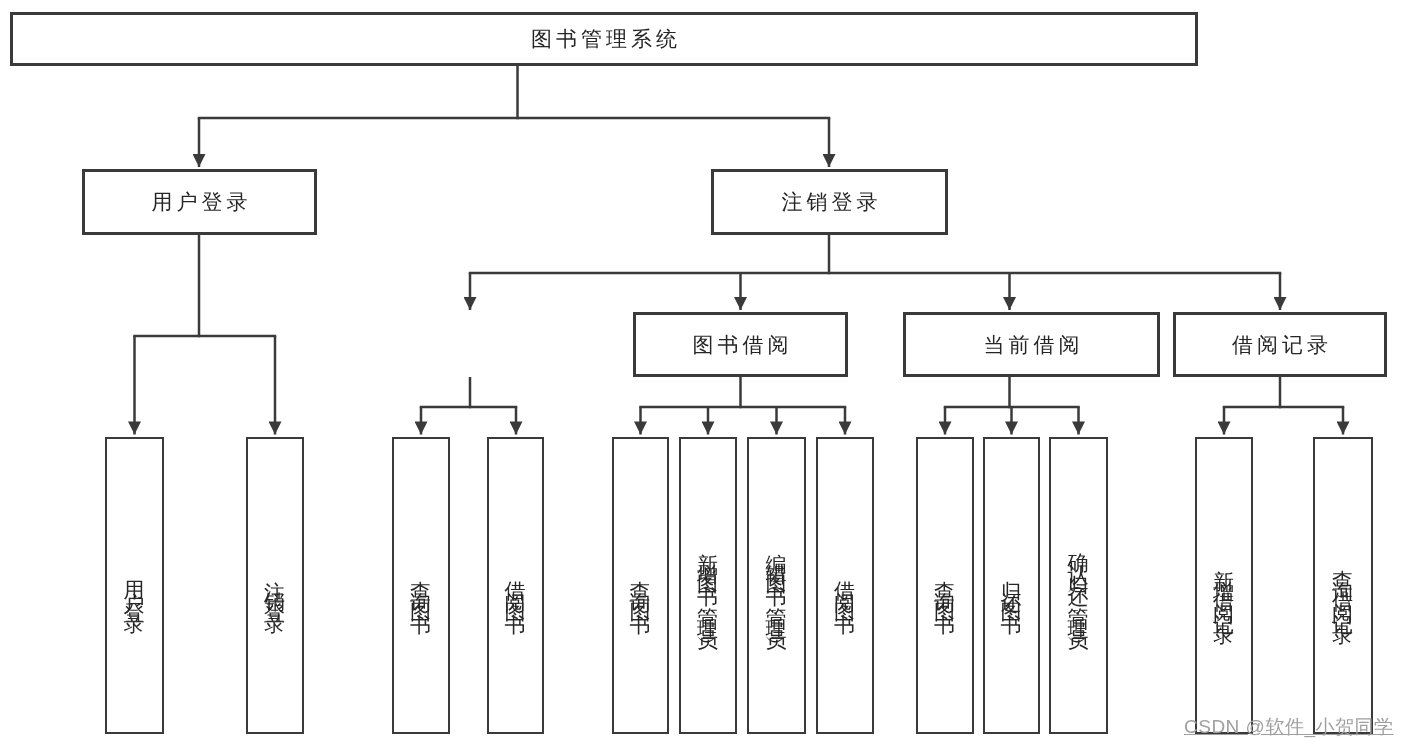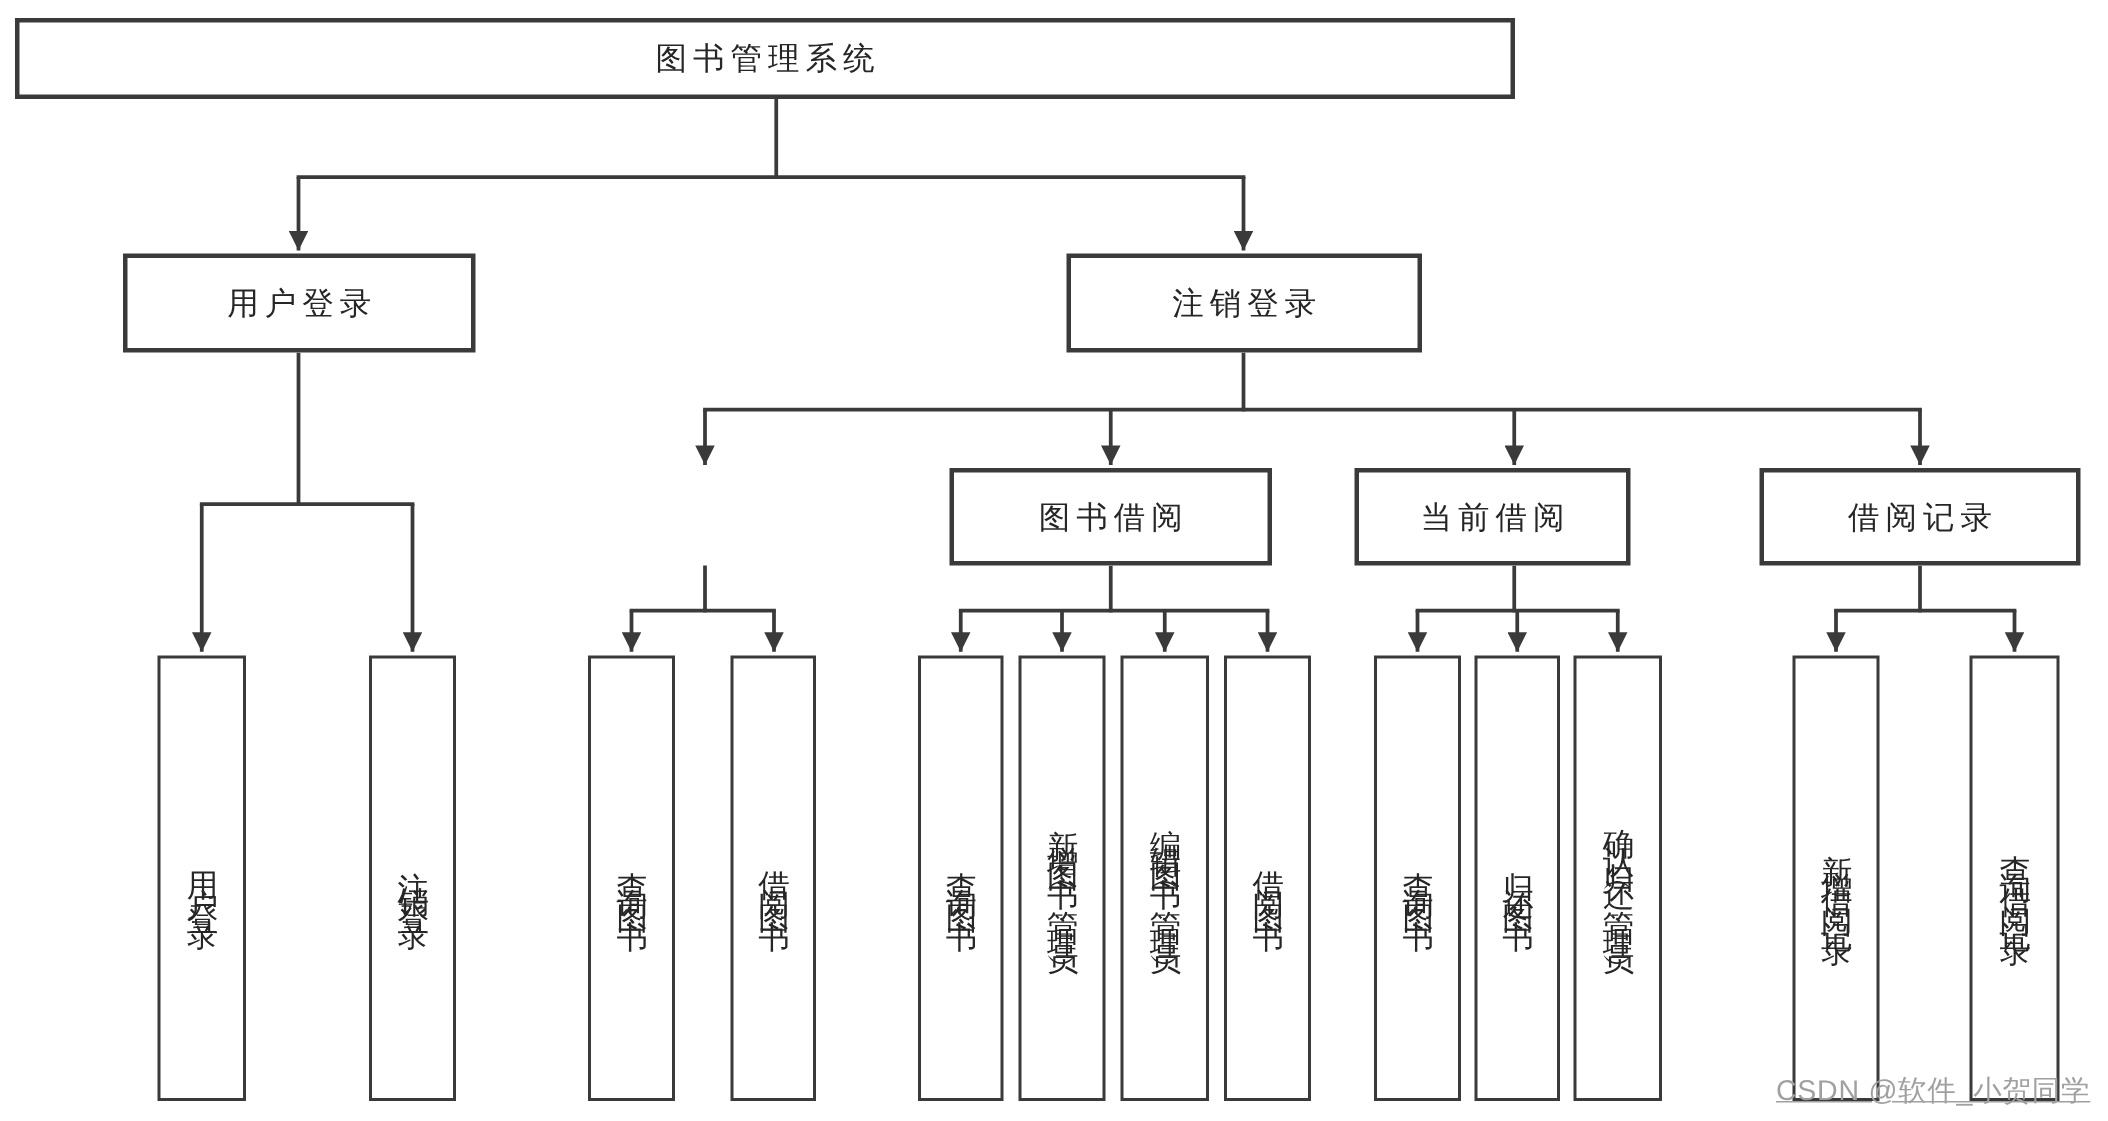--- a/index.html
+++ b/index.html
@@ -106,35 +106,35 @@
     </g>
 
     <g>
       <line x1="1280" y1="377" x2="1280" y2="408.25"></line>
       <line x1="1222.75" y1="407" x2="1344.25" y2="407"></line>
       <line x1="1224" y1="407" x2="1224" y2="434.5" marker-end="url(#arrow)"></line>
       <line x1="1343" y1="407" x2="1343" y2="434.5" marker-end="url(#arrow)"></line>
     </g>
   </svg>
 
-  <div class="node hz" style="left:10px; top:12px; width:1000px; height:54px;">
+  <div class="node hz" style="left:10px; top:12px; width:1188px; height:54px;">
     <span>图书管理系统</span>
   </div>
 
   <div class="node hz" style="left:82px; top:169px; width:235px; height:66px;">
     <span>用户登录</span>
   </div>
   <div class="node hz" style="left:711px; top:169px; width:237px; height:66px;">
     <span>注销登录</span>
   </div>
 
   <div class="node hz" style="left:633px; top:312px; width:215px; height:65px;">
     <span>图书借阅</span>
   </div>
-  <div class="node hz" style="left:903px; top:312px; width:184px; height:65px;">
+  <div class="node hz" style="left:903px; top:312px; width:257px; height:65px;">
     <span>当前借阅</span>
   </div>
   <div class="node hz" style="left:1173px; top:312px; width:214px; height:65px;font-family:Liberation Serif, serif;">
     <span>借阅记录</span>
   </div>
 
   <div class="node leaf" style="left:105px; top:437px; width:59px; height:297px;">
     <span>用户登录</span>
   </div>
   <div class="node leaf" style="left:246px; top:437px; width:58px; height:297px;">

